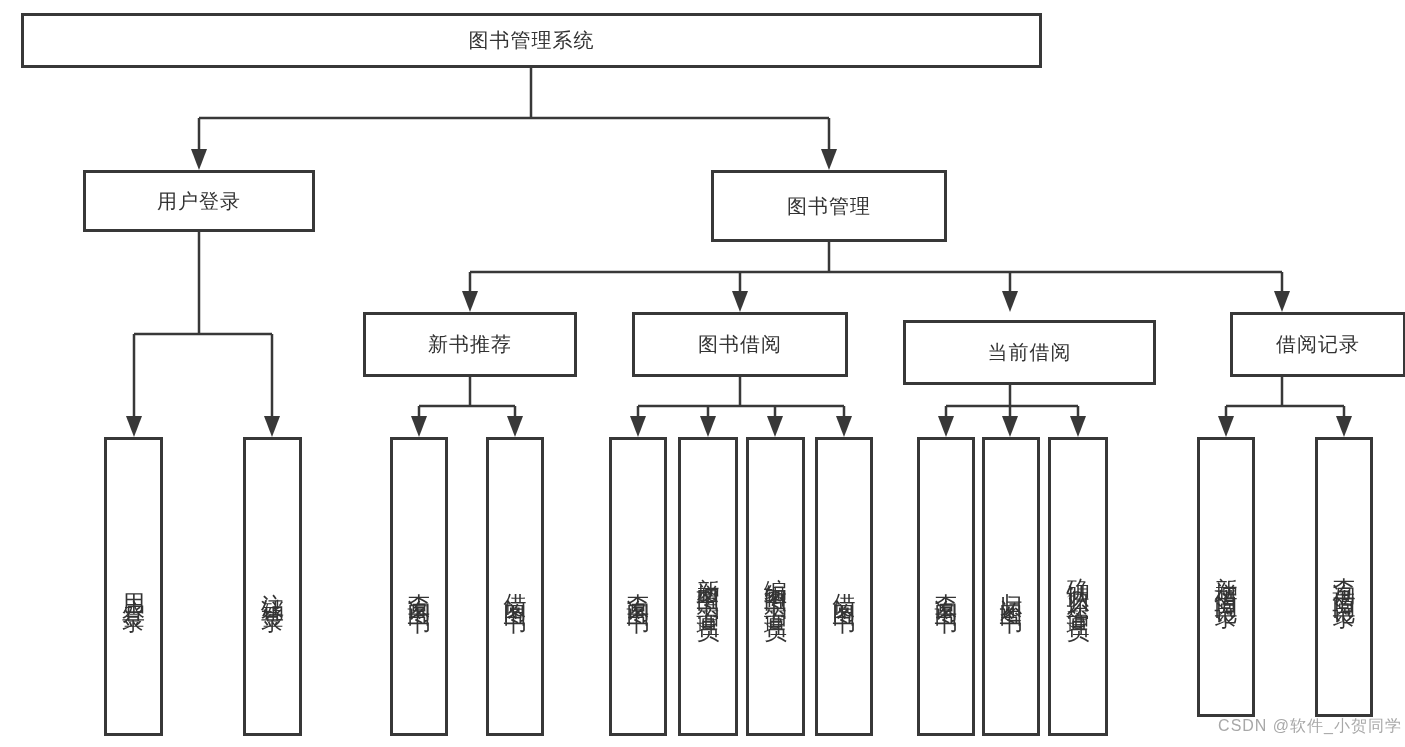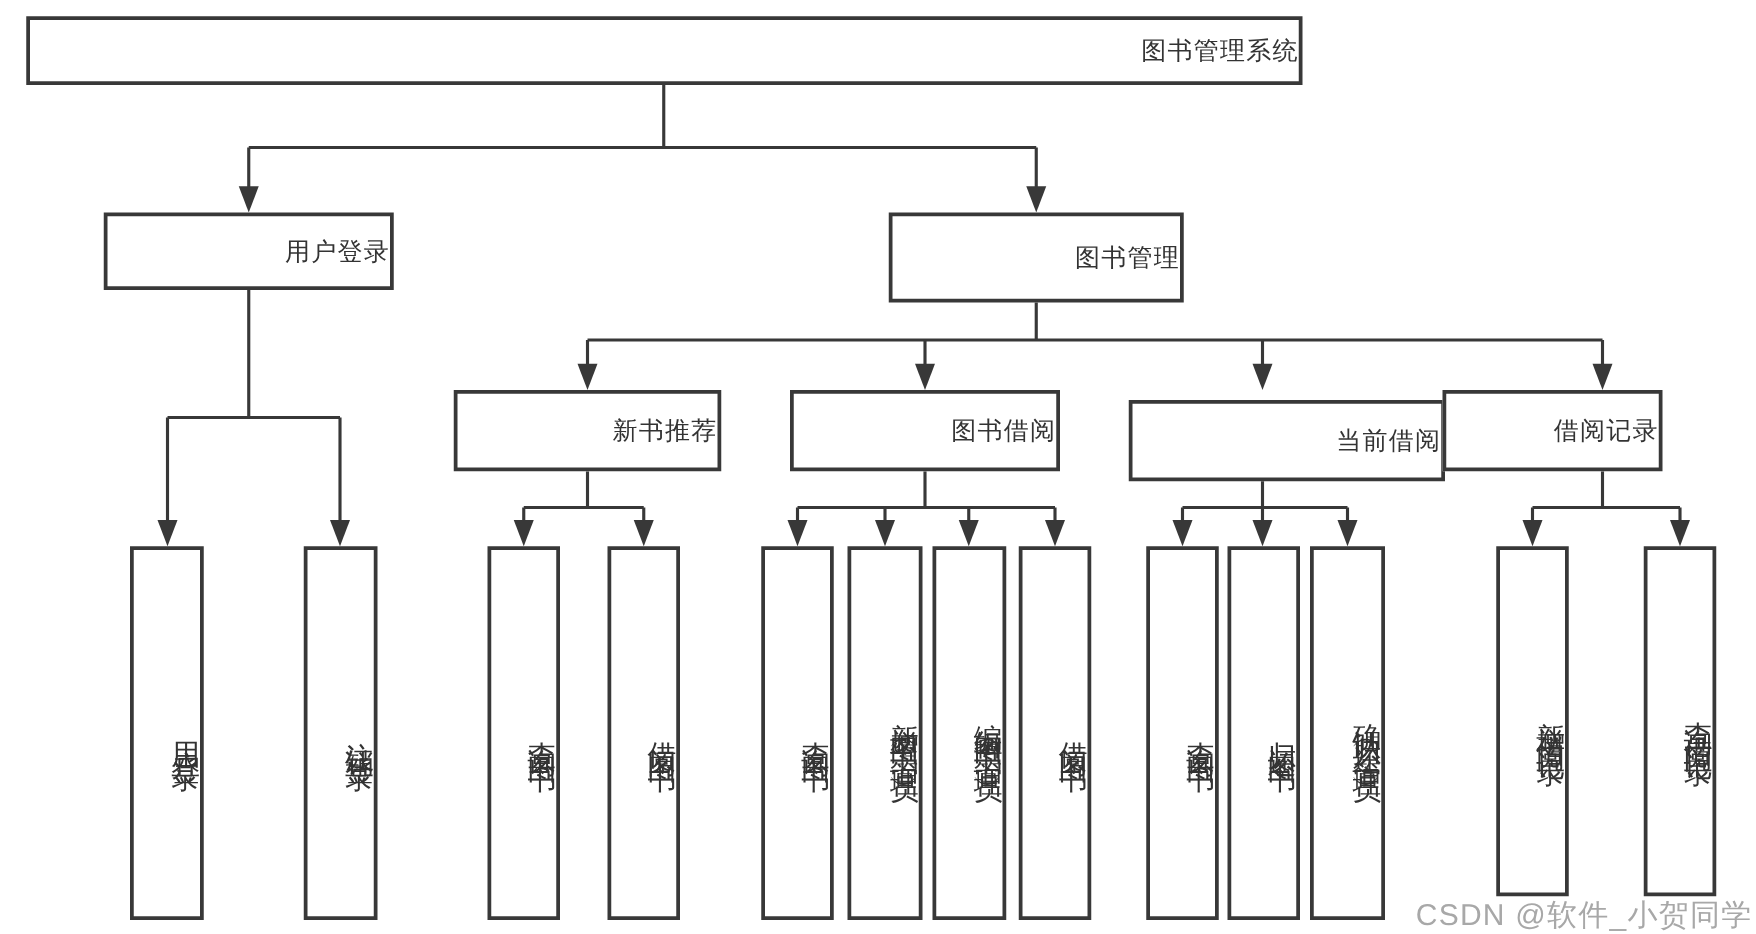--- a/index.html
+++ b/index.html
@@ -19,42 +19,42 @@
     left: 0; top: 0;
     z-index: 0;
   }
 
   .node {
     position: absolute;
     background: #ffffff;
     border: 3px solid #383838;
     display: flex;
     align-items: center;
-    justify-content: flex-end;
+    justify-content: center;
     color: #333333;
     z-index: 1;
   }
   .node .hlabel {
     font-size: 20px;
     letter-spacing: 1px;
     white-space: nowrap;
   }
   .node .vtext {
     writing-mode: vertical-rl;
     font-size: 23px;
     letter-spacing: 6px;
     line-height: 1;
     white-space: nowrap;
   }
 
   .watermark {
     position: absolute;
     top: 716px;
     right: 3px;
-    font-size: 24px;
+    font-size: 16px;
     color: #a8a8a8;
     letter-spacing: 1px;
     z-index: 2;
     white-space: nowrap;
   }
 </style>
 </head>
 <body>
 
 <div class="canvas">
@@ -112,21 +112,21 @@
 
   <div class="node" style="left:632px;top:312px;width:216px;height:65px">
     <span class="hlabel">图书借阅</span>
   </div>
   <div class="node" style="left:363px;top:312px;width:214px;height:65px">
     <span class="hlabel">新书推荐</span>
   </div>
   <div class="node" style="left:903px;top:320px;width:253px;height:65px">
     <span class="hlabel">当前借阅</span>
   </div>
-  <div class="node" style="left:1154px;top:312px;width:176px;height:65px">
+  <div class="node" style="left:1230px;top:312px;width:176px;height:65px">
     <span class="hlabel">借阅记录</span>
   </div>
 
   <div class="node" style="left:104px;top:437px;width:59px;height:299px">
     <span class="vtext">用户登录</span>
   </div>
   <div class="node" style="left:243px;top:437px;width:59px;height:299px">
     <span class="vtext">注销登录</span>
   </div>
 

